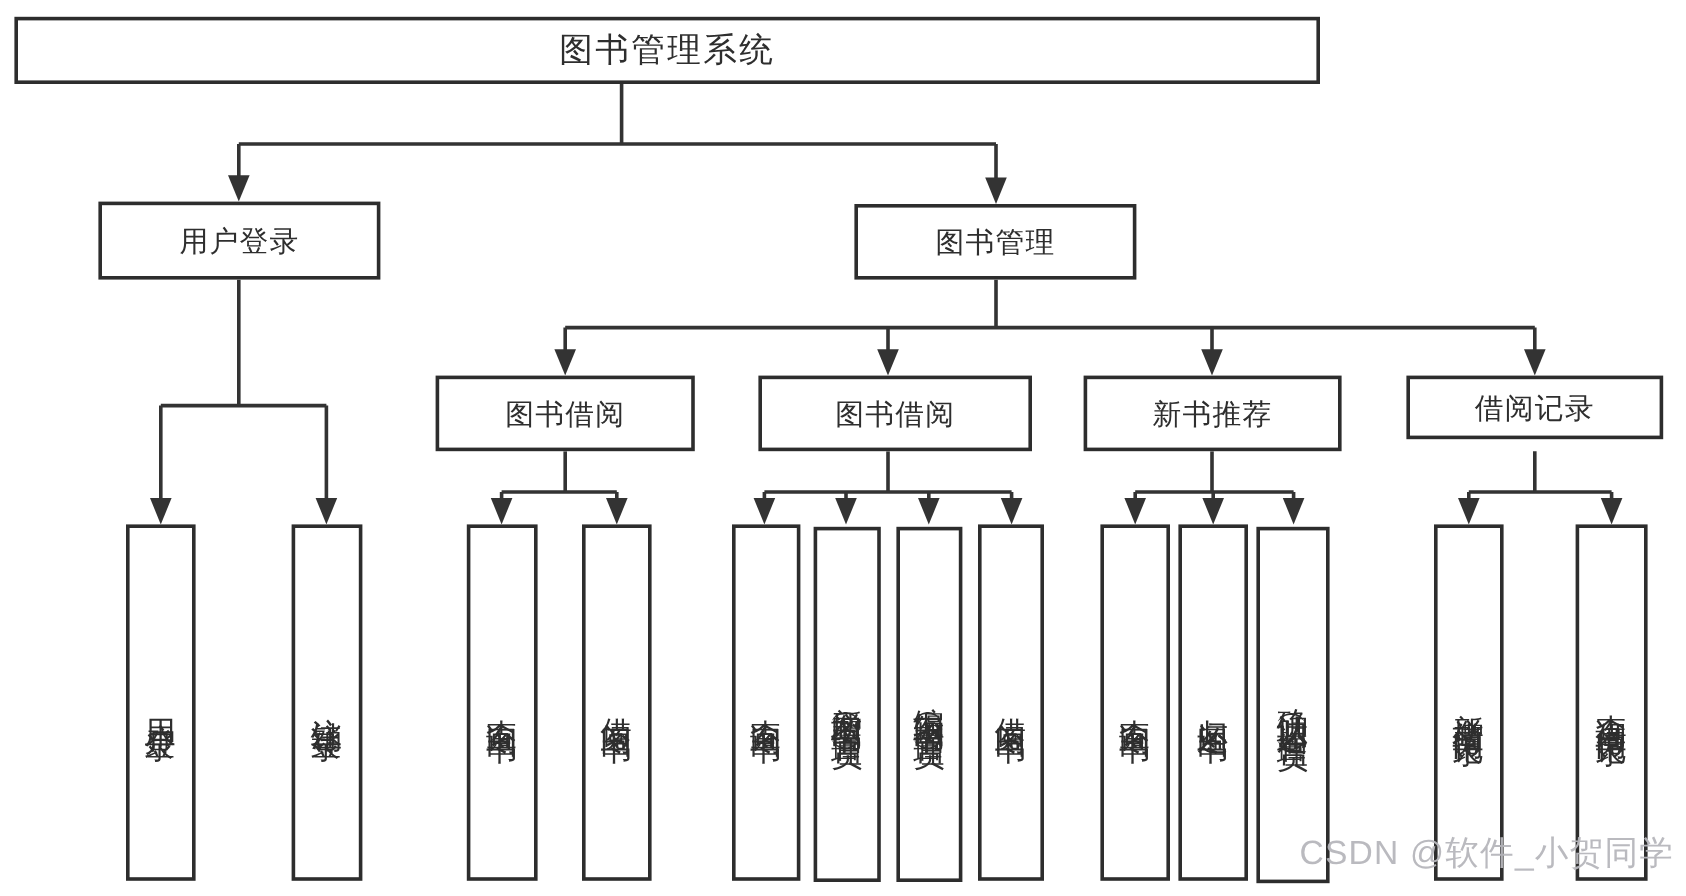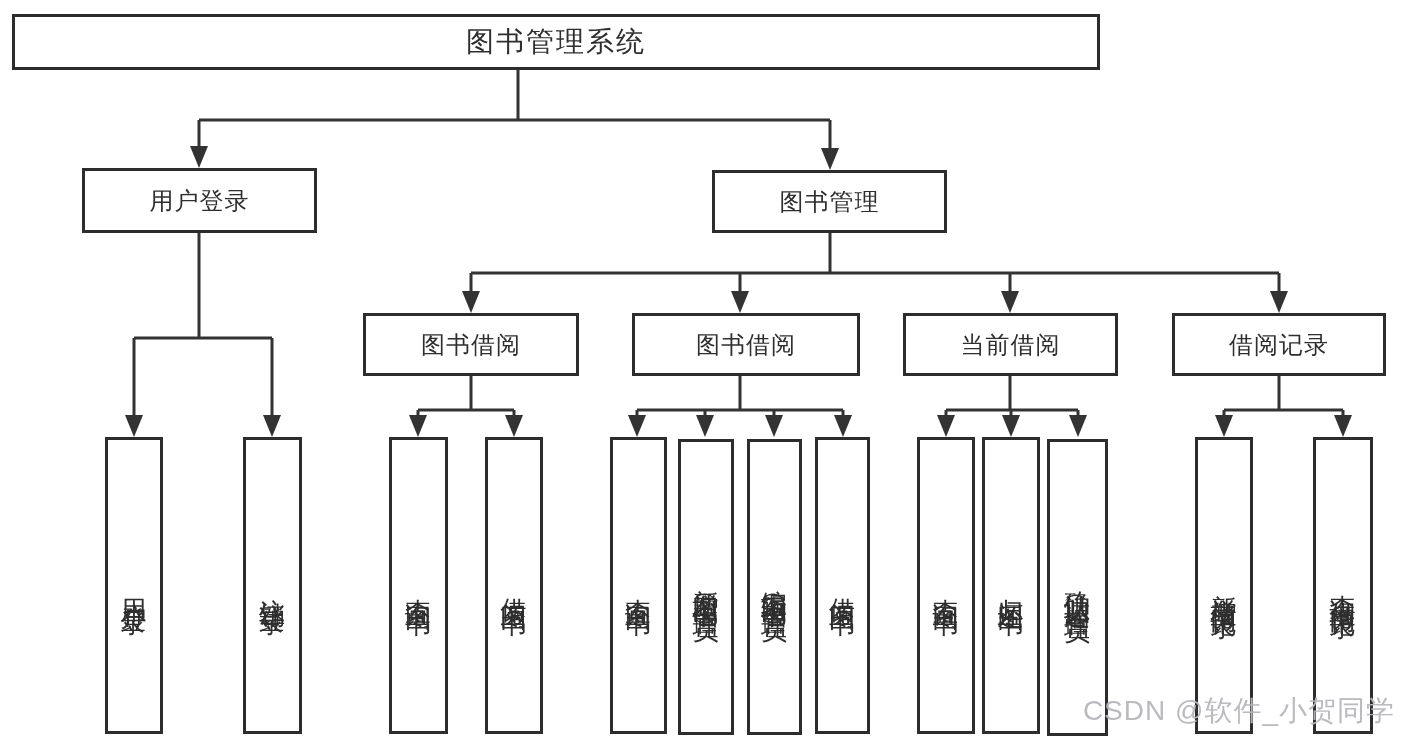--- a/index.html
+++ b/index.html
@@ -90,22 +90,22 @@
     </g>
   </svg>
 
   <div class="node root-node" style="left:12px;top:14px;width:1088px;height:56px;">图书管理系统</div>
 
   <div class="node h-node" style="left:82px;top:168px;width:235px;height:65px;">用户登录</div>
   <div class="node h-node" style="left:712px;top:170px;width:235px;height:63px;">图书管理</div>
 
   <div class="node h-node" style="left:363px;top:313px;width:216px;height:63px;">图书借阅</div>
   <div class="node h-node" style="left:632px;top:313px;width:228px;height:63px;">图书借阅</div>
-  <div class="node h-node" style="left:903px;top:313px;width:215px;height:63px;">当前借阅</div>
-  <div class="node h-node" style="left:1172px;top:313px;width:214px;height:63px;">借阅记录</div>
+  <div class="node h-node" style="left:903px;top:313px;width:215px;height:63px;">新书推荐</div>
+  <div class="node h-node" style="left:1172px;top:313px;width:214px;height:53px;">借阅记录</div>
 
   <div class="node v-node" style="left:105px;top:437px;width:58px;height:297px;">用户登录</div>
   <div class="node v-node" style="left:243px;top:437px;width:59px;height:297px;">注销登录</div>
 
   <div class="node v-node" style="left:389px;top:437px;width:59px;height:297px;">查询图书</div>
   <div class="node v-node" style="left:485px;top:437px;width:58px;height:297px;">借阅图书</div>
 
   <div class="node v-node" style="left:610px;top:437px;width:57px;height:297px;">查询图书</div>
   <div class="node v-node" style="left:678px;top:439px;width:56px;height:296px;">新增图书（管理员）</div>
   <div class="node v-node" style="left:747px;top:439px;width:55px;height:296px;">编辑图书（管理员）</div>

